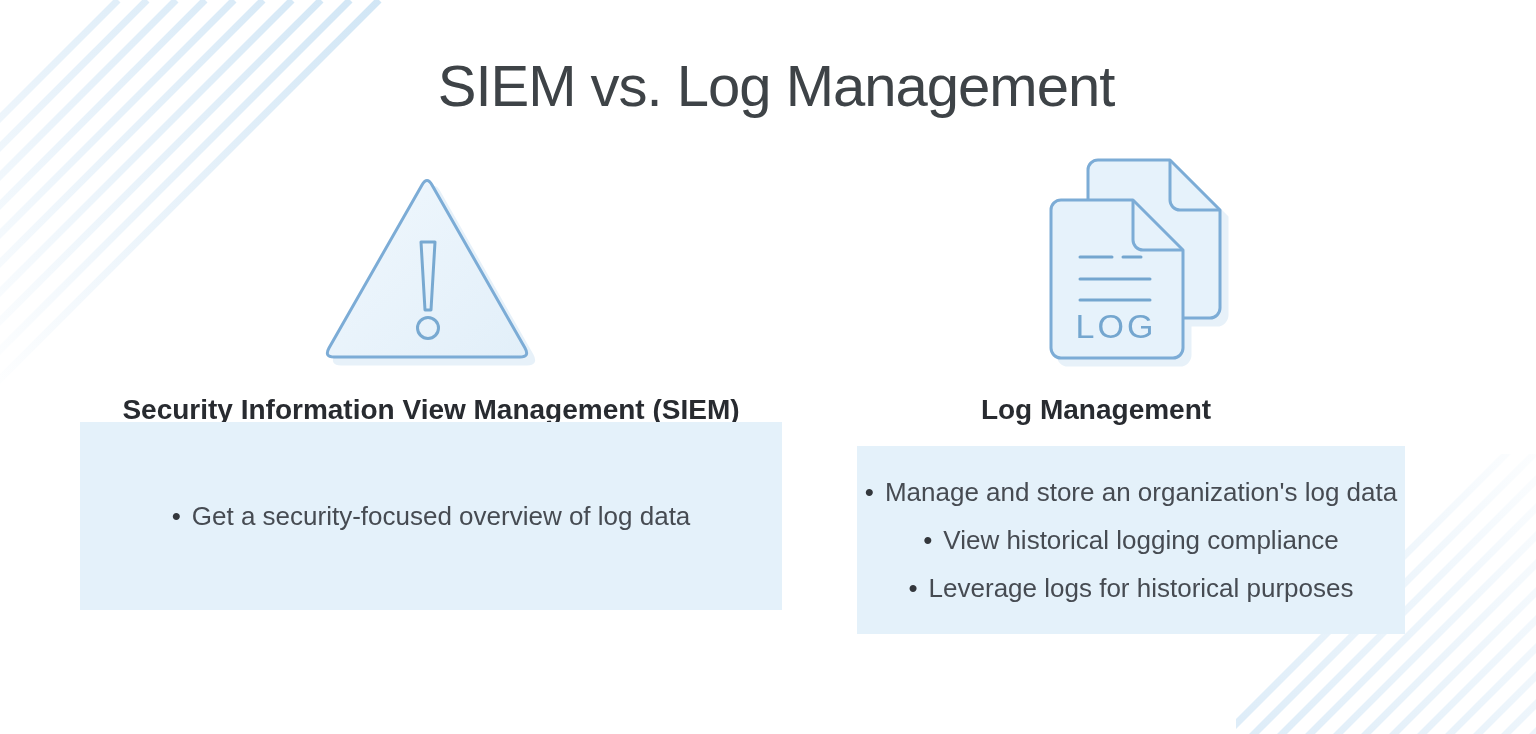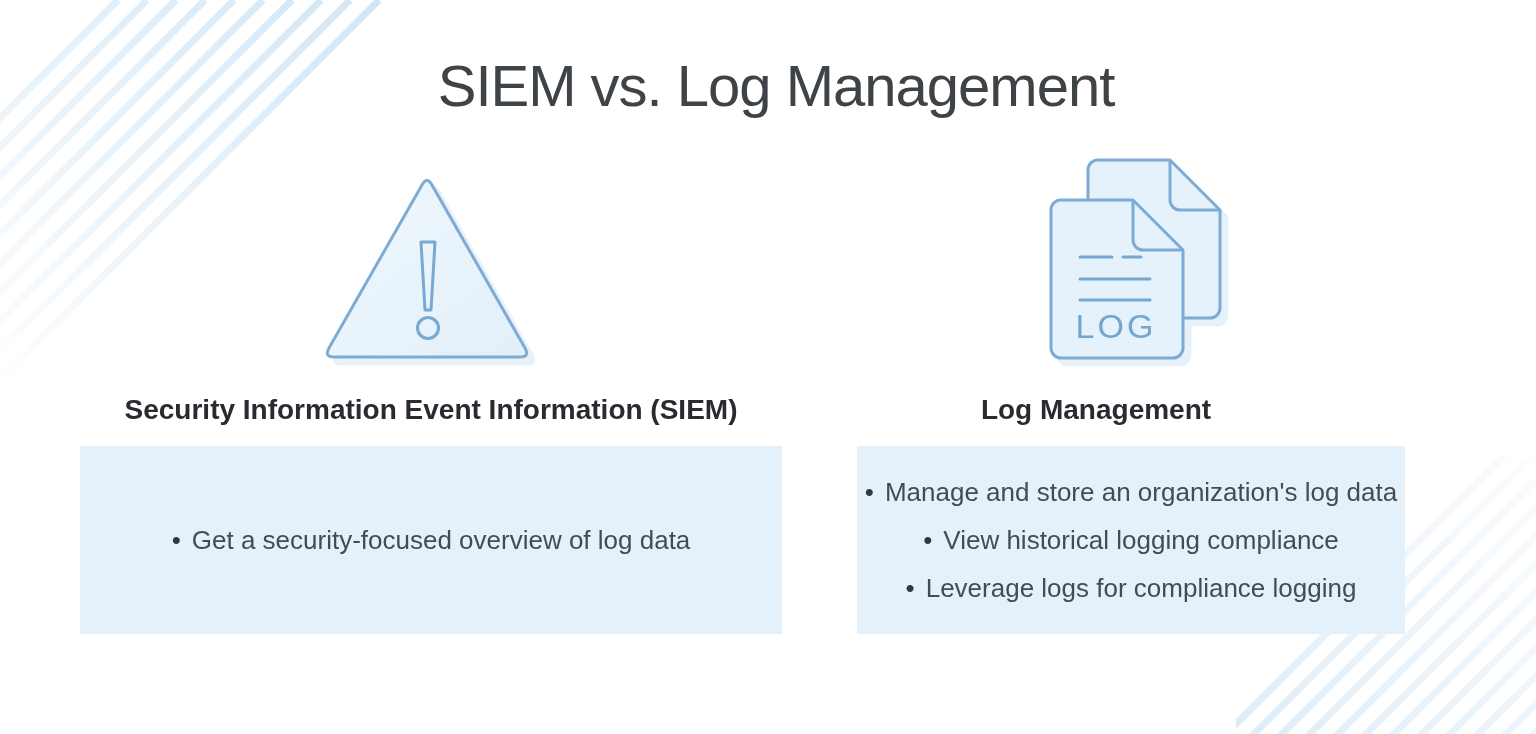--- a/index.html
+++ b/index.html
@@ -26,21 +26,21 @@
     position:absolute;margin:0;text-align:center;
     font-size:28px;font-weight:700;color:#282b30;line-height:32px;
   }
   .col-heading.left{left:80px;top:394px;width:702px;}
   .col-heading.right{left:776px;top:394px;width:640px;}
   .panel{
     position:absolute;margin:0;padding:0;list-style:none;
     background:#e4f1fa;
     display:flex;flex-direction:column;justify-content:center;
   }
-  .panel.left{left:80px;top:446px;width:702px;height:188px;}
+  .panel.left{left:80px;top:422px;width:702px;height:188px;}
   .panel.right{left:857px;top:446px;width:548px;height:188px;}
   .bullet{
     text-align:center;font-size:26px;line-height:48px;color:#464b52;
   }
   .bullet .dot{margin-right:11px;color:#33373c;}
 </style>
 </head>
 <body>
 
 <div class="canvas">
@@ -117,33 +117,33 @@
       <g stroke="#74a6cf" stroke-width="3" stroke-linecap="round">
         <line x1="29" y1="57" x2="61" y2="57"></line>
         <line x1="72" y1="57" x2="90" y2="57"></line>
         <line x1="29" y1="79" x2="99" y2="79"></line>
         <line x1="29" y1="100" x2="99" y2="100"></line>
       </g>
       <text x="65" y="138" text-anchor="middle" font-size="34" letter-spacing="3" fill="#74a6cf" font-family="Liberation Sans, DejaVu Sans, sans-serif">LOG</text>
     </g>
   </svg>
 
-  <h2 class="col-heading left">Security Information Event Information (SIEM)</h2>
+  <h2 class="col-heading left">Security Information View Management (SIEM)</h2>
   <ul class="panel left">
     <li class="bullet">
       <span class="dot">•</span><span>Get a security-focused overview of log data</span>
     </li>
   </ul>
 
   <h2 class="col-heading right">Log Management</h2>
   <ul class="panel right">
     <li class="bullet">
       <span class="dot">•</span><span>Manage and store an organization's log data</span>
     </li>
     <li class="bullet">
       <span class="dot">•</span><span>View historical logging compliance</span>
     </li>
     <li class="bullet">
-      <span class="dot">•</span><span>Leverage logs for compliance logging</span>
+      <span class="dot">•</span><span>Leverage logs for historical purposes</span>
     </li>
   </ul>
 
 </div>
 
 </body></html>

